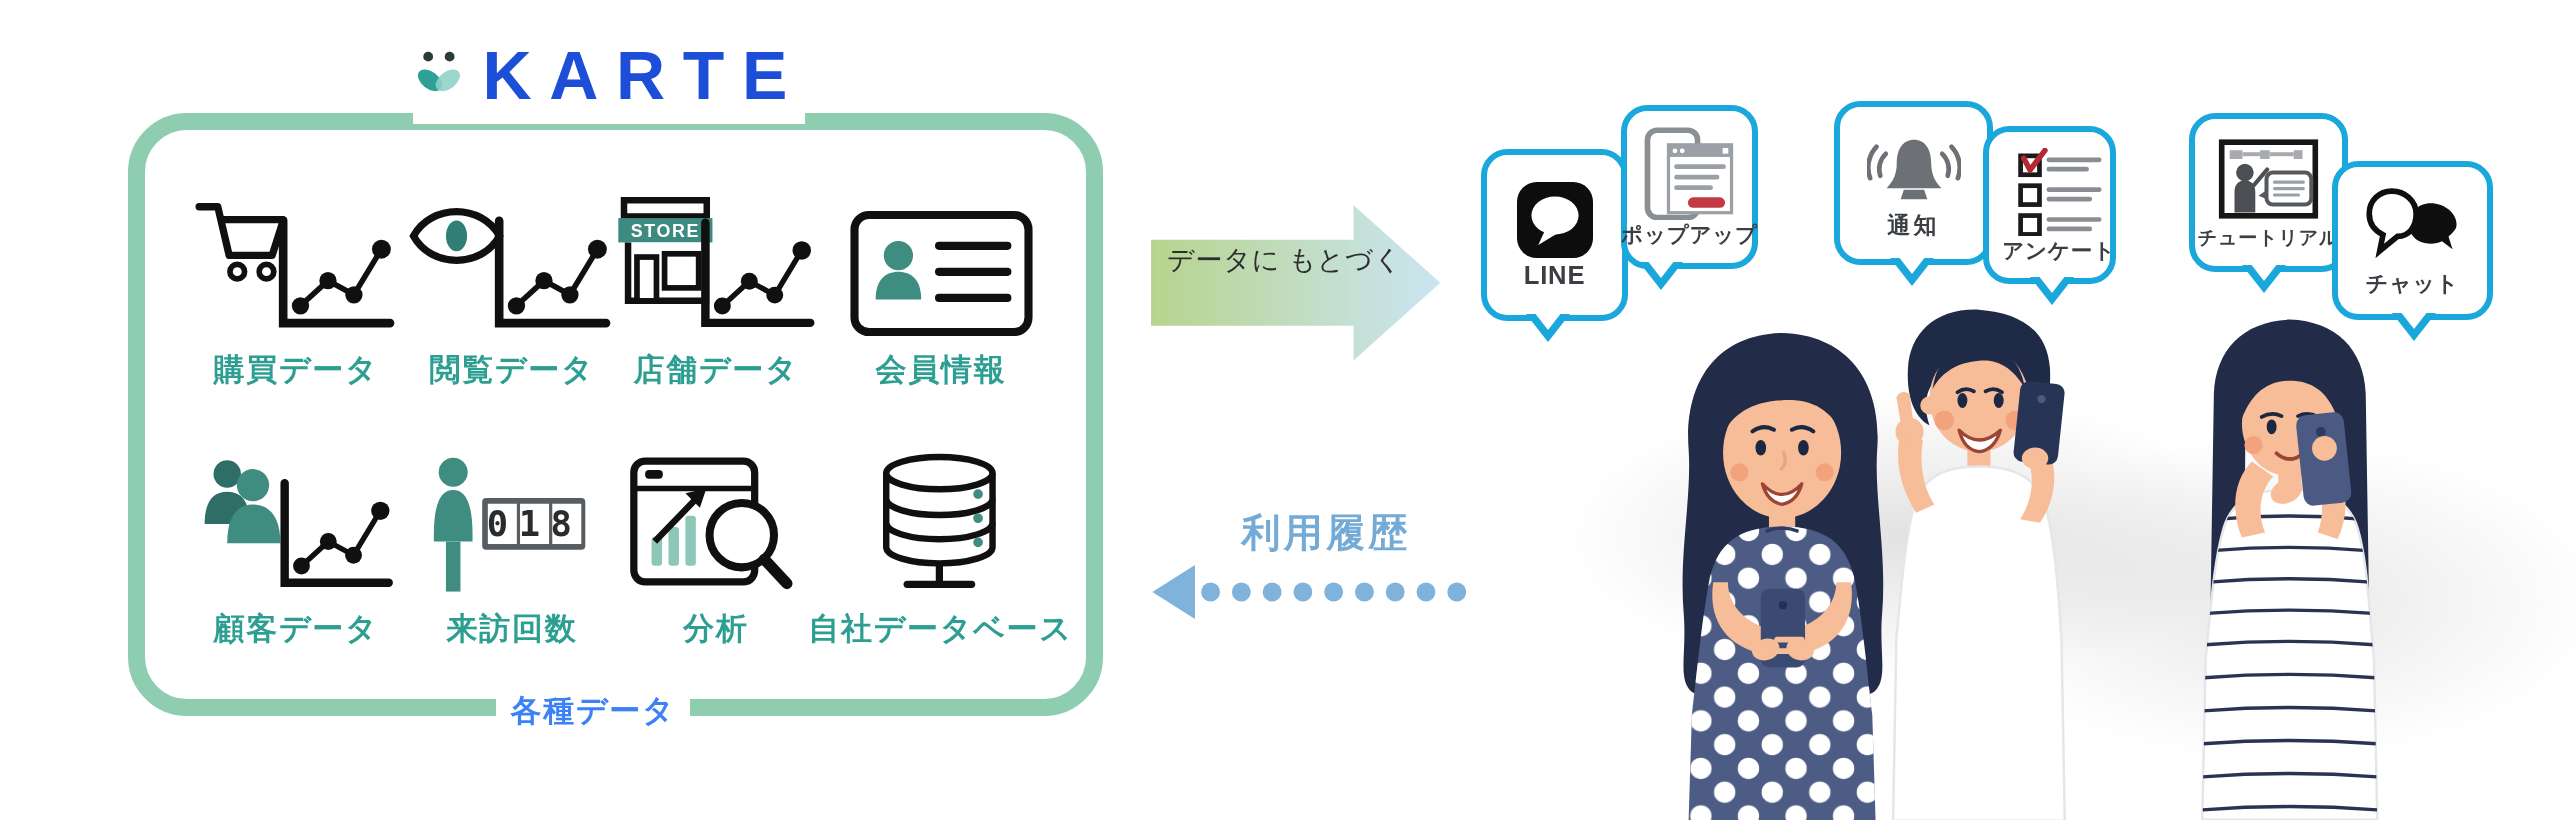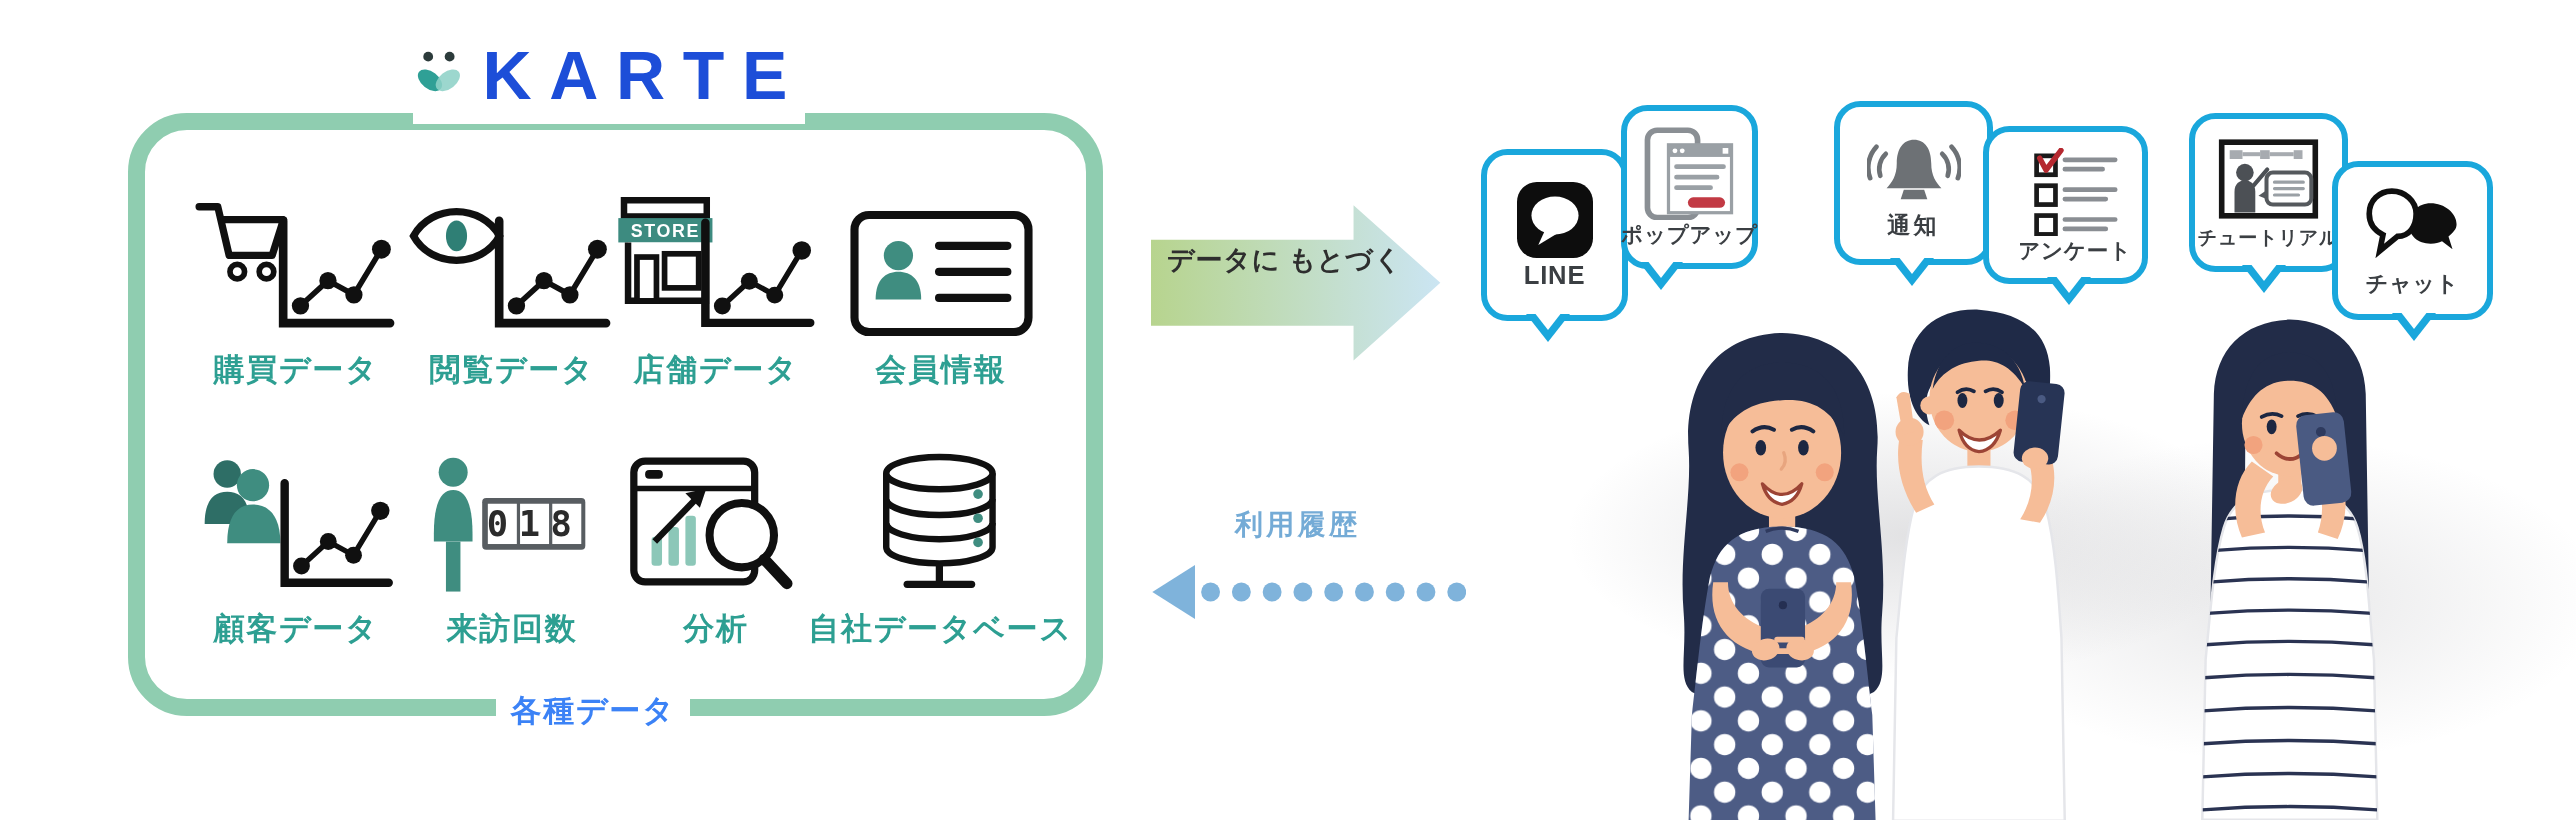--- a/index.html
+++ b/index.html
@@ -22,23 +22,23 @@
     display:flex;align-items:center;justify-content:center;z-index:3;}
   .box-footer span{font-size:31px;font-weight:bold;color:#3b82f6;letter-spacing:1.7px;}
 
   .data-item{position:absolute;width:240px;text-align:center;}
   .item-icon{height:145px;display:flex;align-items:flex-end;justify-content:center;}
   .item-label{margin-top:10px;font-size:31px;font-weight:bold;color:#2d9f92;letter-spacing:1.7px;white-space:nowrap;}
 
   
   .flow-arrow-right{position:absolute;left:1151px;top:201px;}
   .flow-arrow-text{position:absolute;left:1167px;top:240px;width:256px;font-size:27px;
-    color:#2e2e2e;line-height:1.55;letter-spacing:0.8px;font-weight:700;}
-  .history-label{position:absolute;left:1235px;top:506px;width:182px;
-    font-size:28px;font-weight:bold;color:#74abd6;letter-spacing:3.3px;font-family:Liberation Serif, serif;}
+    color:#2e2e2e;line-height:1.55;letter-spacing:0.8px;font-weight:400;}
+  .history-label{position:absolute;left:1235px;top:506px;width:182px;text-align:center;
+    font-size:39px;font-weight:bold;color:#74abd6;letter-spacing:3.3px;font-family:Liberation Serif, serif;}
   .flow-arrow-left{position:absolute;left:1148px;top:560px;}
 
   
   .bubble{position:absolute;box-sizing:border-box;background:#fff;border:6.6px solid #1aa7dc;
     border-radius:26.4px;display:flex;flex-direction:column;align-items:center;justify-content:center;
     gap:5px;z-index:4;}
   .bubble::before{content:"";position:absolute;bottom:-27px;left:var(--tail,50%);
     transform:translateX(-50%);width:0;height:0;
     border-left:22px solid transparent;border-right:22px solid transparent;border-top:28px solid #1aa7dc;}
   .bubble::after{content:"";position:absolute;bottom:-15px;left:var(--tail,50%);
@@ -255,21 +255,21 @@
       <path d="M60,12 C46,12 38,24 38,42 C38,58 32,66 25,74 H95 C88,66 82,58 82,42 C82,24 74,12 60,12 Z" fill="#6d7175"></path>
       <path d="M47,76 L43,88 H77 L73,76 Z" fill="#6d7175"></path>
       <path d="M24,30 A27,27 0 0 0 17,58" fill="none" stroke="#6d7175" stroke-width="6" stroke-linecap="round"></path>
       <path d="M12,21 A39,39 0 0 0 4,61" fill="none" stroke="#6d7175" stroke-width="6" stroke-linecap="round"></path>
       <path d="M96,30 A27,27 0 0 1 103,58" fill="none" stroke="#6d7175" stroke-width="6" stroke-linecap="round"></path>
       <path d="M108,21 A39,39 0 0 1 116,61" fill="none" stroke="#6d7175" stroke-width="6" stroke-linecap="round"></path>
     </svg>
     <div class="bubble-label" style="font-size:23px;letter-spacing:3.3px;">通知</div>
   </div>
 
-  <div class="bubble" style="left:1983px;top:126px;width:165px;height:158px;padding-left:19px;--tail:52%;">
+  <div class="bubble" style="left:1983px;top:126px;width:133px;height:158px;padding-left:19px;--tail:52%;">
     <svg width="93" height="88" viewBox="0 0 115 112">
       <rect x="8" y="10" width="24" height="24" fill="#fff" stroke="#1a1a1a" stroke-width="6"></rect>
       <rect x="8" y="48" width="24" height="24" fill="#fff" stroke="#1a1a1a" stroke-width="6"></rect>
       <rect x="8" y="86" width="24" height="24" fill="#fff" stroke="#1a1a1a" stroke-width="6"></rect>
       <path d="M44,15 H108 M44,27 H92" stroke="#8a8e93" stroke-width="6" stroke-linecap="round"></path>
       <path d="M44,53 H108 M44,65 H96" stroke="#8a8e93" stroke-width="6" stroke-linecap="round"></path>
       <path d="M44,91 H108 M44,103 H96" stroke="#8a8e93" stroke-width="6" stroke-linecap="round"></path>
       <path d="M12,13 L20,28 L39,3" fill="none" stroke="#b5282f" stroke-width="7" stroke-linecap="round" stroke-linejoin="round"></path>
     </svg>
     <div class="bubble-label" style="font-size:21.5px;">アンケート</div>

